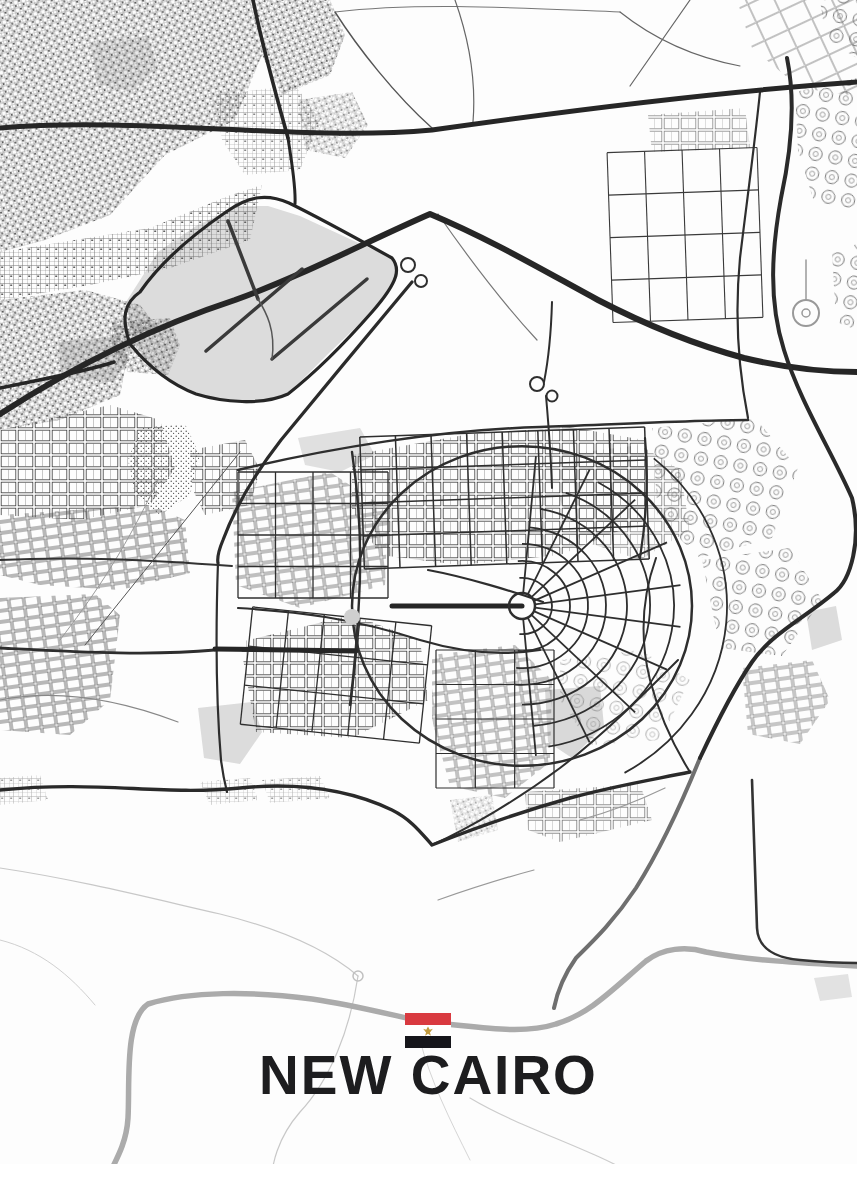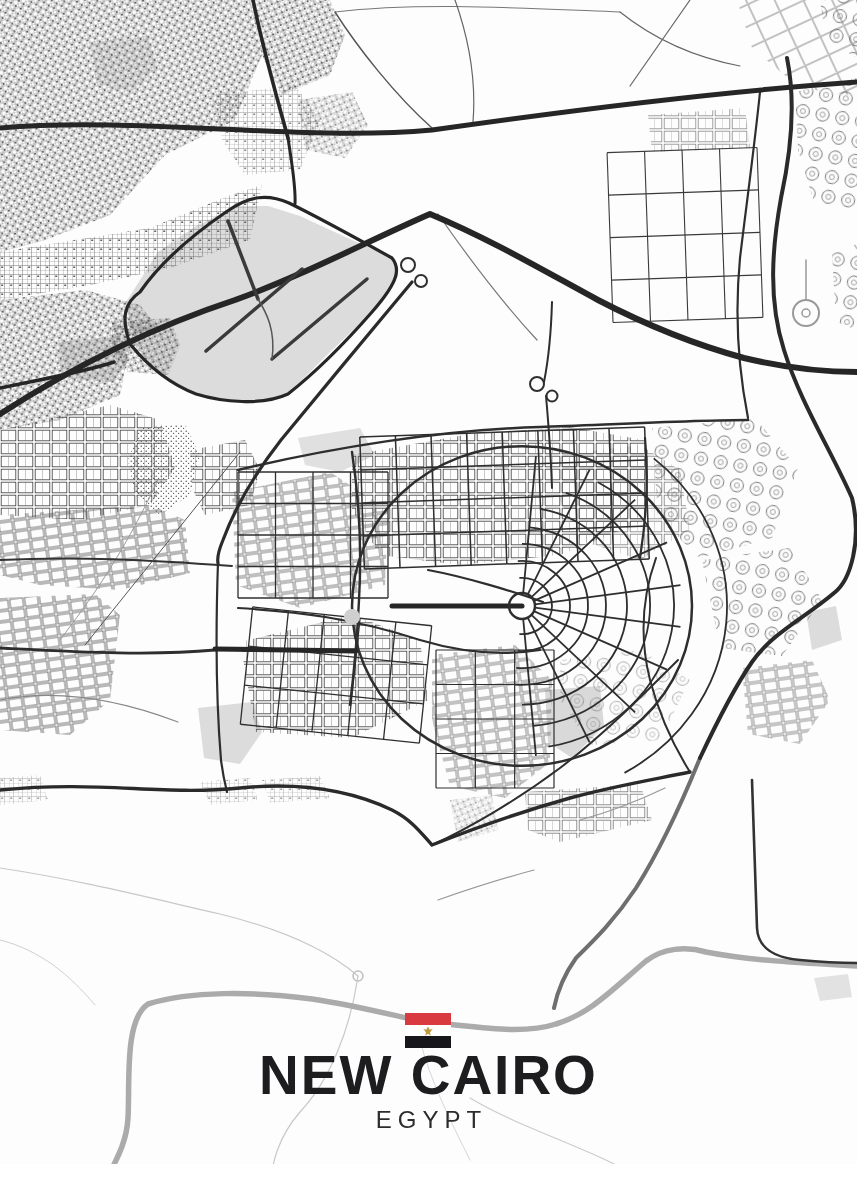--- a/index.html
+++ b/index.html
@@ -241,16 +241,15 @@
     <div class="flag">
       <div class="stripe" style="background: rgb(217, 58, 64);"></div>
       <div class="stripe" style="background: rgb(255, 255, 255);">
         <svg class="emblem" viewBox="-5 -5 10 10">
           <path d="M0,-4 L1.6,-1.2 L4.4,-2 L1.8,1.4 L2.6,4.4 L0,2.6 L-2.6,4.4 L-1.8,1.4 L-4.4,-2 L-1.6,-1.2 Z" fill="#c19a3d"></path>
         </svg>
       </div>
       <div class="stripe" style="background: rgb(22, 22, 27);"></div>
     </div>
     <div class="poster-title" style="color: rgb(29, 29, 31);">NEW CAIRO</div>
-    <div class="poster-subtitle" style="color: rgb(44, 44, 44);">EGYPT</div>
   </div>
 
 </div>
 
 </body></html>

